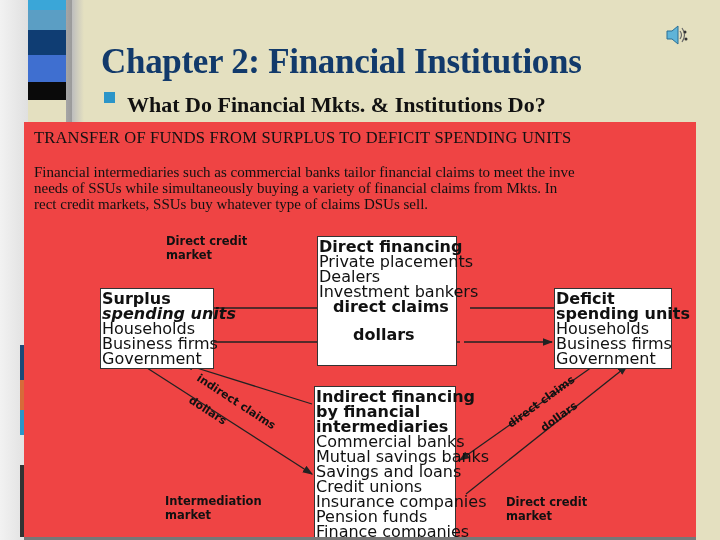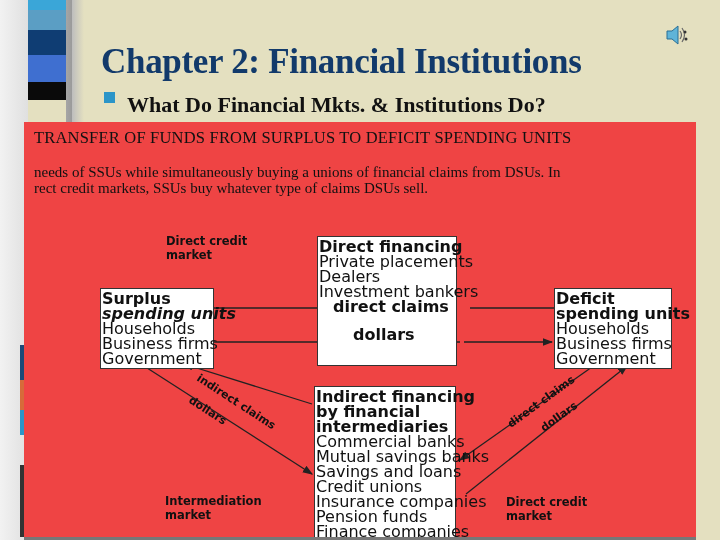--- a/index.html
+++ b/index.html
@@ -48,21 +48,22 @@
   <path d="M3 9 H8 L14 4 V22 L8 17 H3 Z" fill="#5fb4d8" stroke="#2a6f95" stroke-width="1"></path>
   <path d="M16 9 Q19 13 16 17" fill="none" stroke="#666" stroke-width="1.2"></path>
   <path d="M18 6 Q23 13 18 20" fill="none" stroke="#666" stroke-width="1.2"></path>
   <circle cx="21" cy="10" r="1.5" fill="#333"></circle>
   <circle cx="22" cy="17" r="1.5" fill="#333"></circle>
 </svg>
 
 <div class="figure">
   <div class="fig-heading">TRANSFER OF FUNDS FROM SURPLUS TO DEFICIT SPENDING UNITS</div>
   <div class="fig-para">
-    <div>needs of SSUs while simultaneously buying a unions of financial claims from DSUs. In</div>
+    <div>Financial intermediaries such as commercial banks tailor financial claims to meet the inve</div>
+    <div>needs of SSUs while simultaneously buying a variety of financial claims from Mkts. In</div>
     <div>rect credit markets, SSUs buy whatever type of claims DSUs sell.</div>
   </div>
 
   <svg class="lines" width="672" height="418">
     <defs>
       <marker id="ah" markerWidth="8" markerHeight="6" refX="7" refY="3" orient="auto">
         <path d="M0,0 L8,3 L0,6 Z" fill="#222"></path>
       </marker>
     </defs>
     <line x1="290" y1="186" x2="115" y2="186" stroke="#222" stroke-width="1.3" marker-end="url(#ah)"></line>

